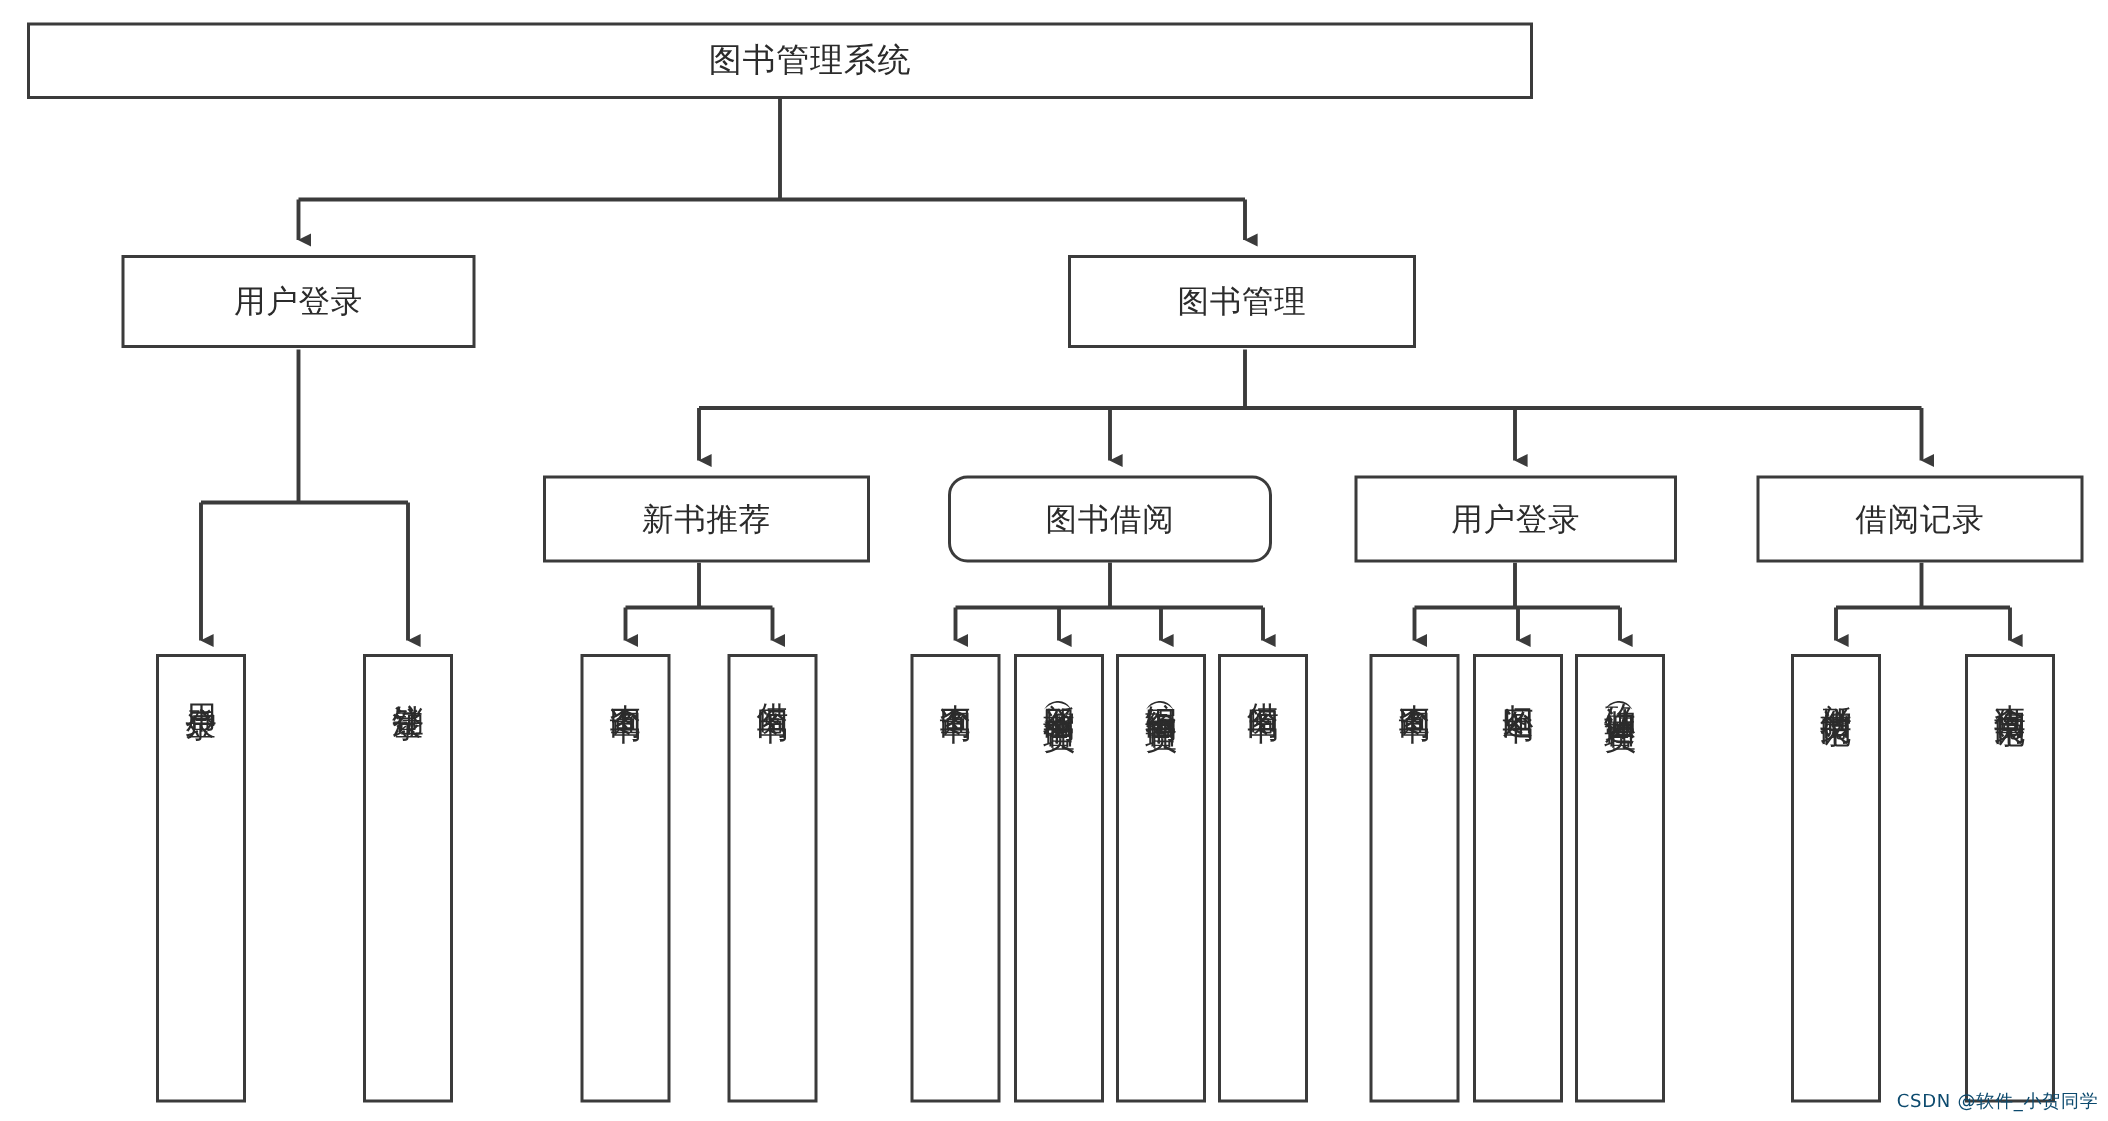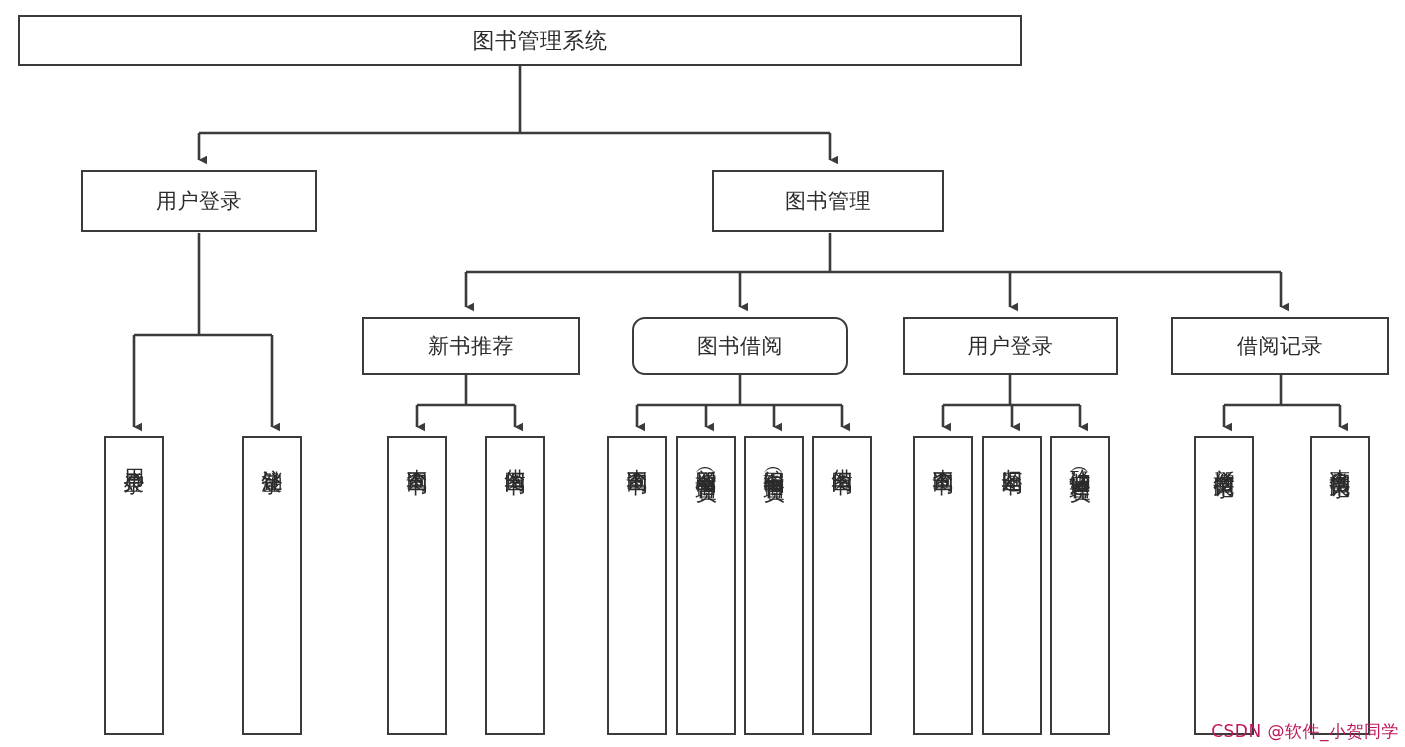--- a/index.html
+++ b/index.html
@@ -53,22 +53,22 @@
     letter-spacing:2px;
     white-space:normal;
     max-height:282px;
   }
 
   
   #watermark{
     position:absolute;
     right:6px;
     bottom:4px;
-    font-size:17px;
-    color:#be185d;
+    font-size:12px;
+    color:#0c4a6e;
     letter-spacing:0.5px;
     white-space:nowrap;
     pointer-events:none;
   }
 </style>
 </head>
 <body>
 
 <div id="stage">
 

